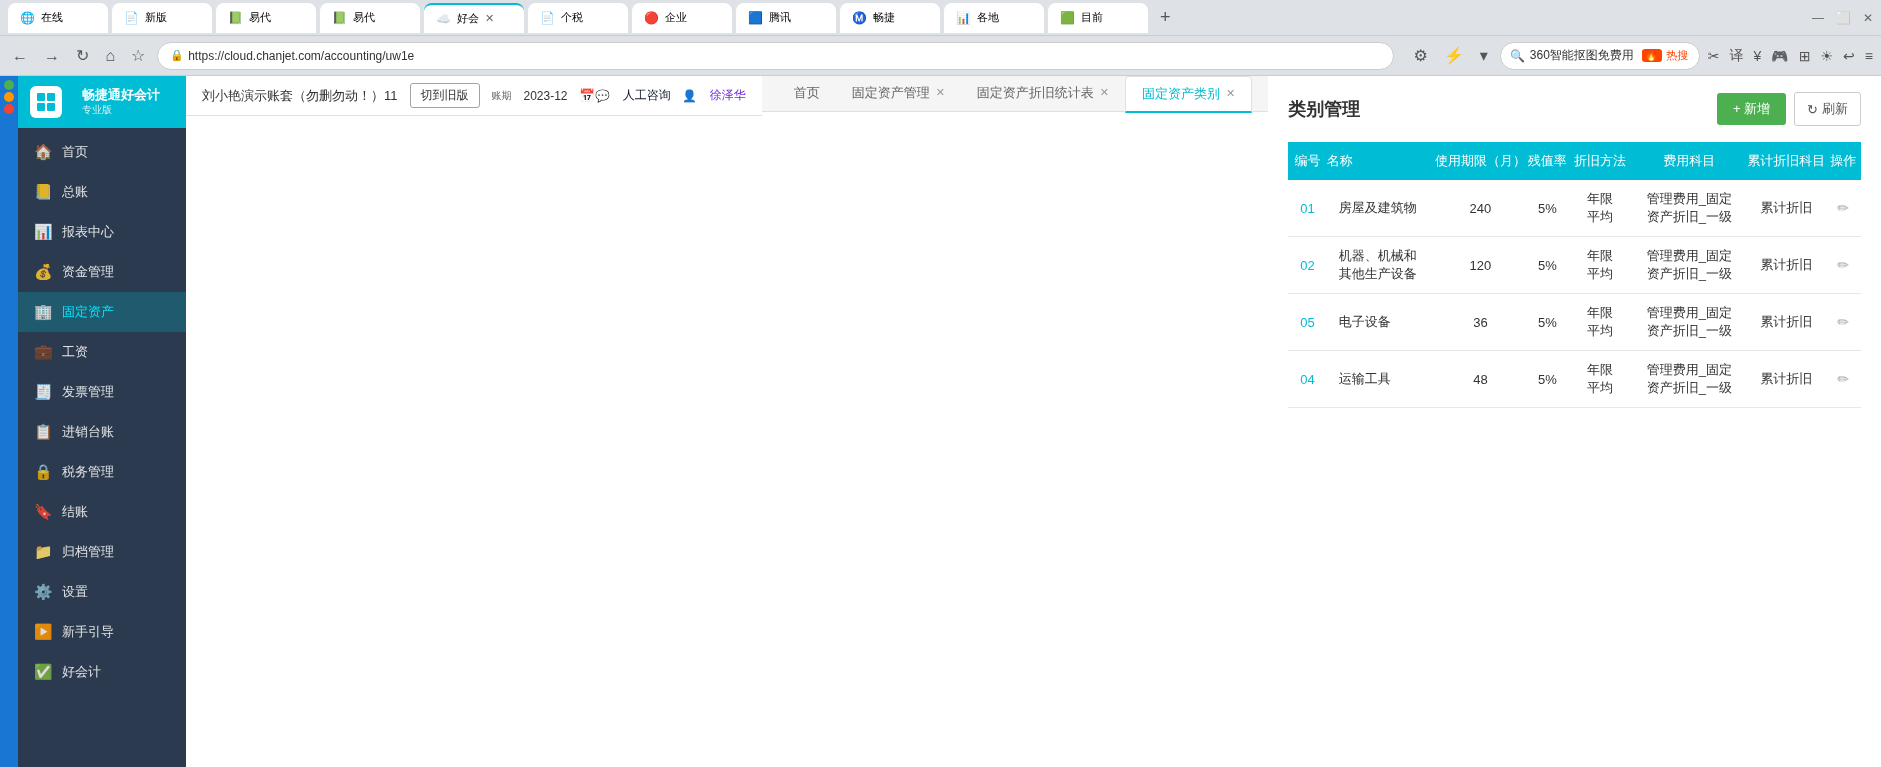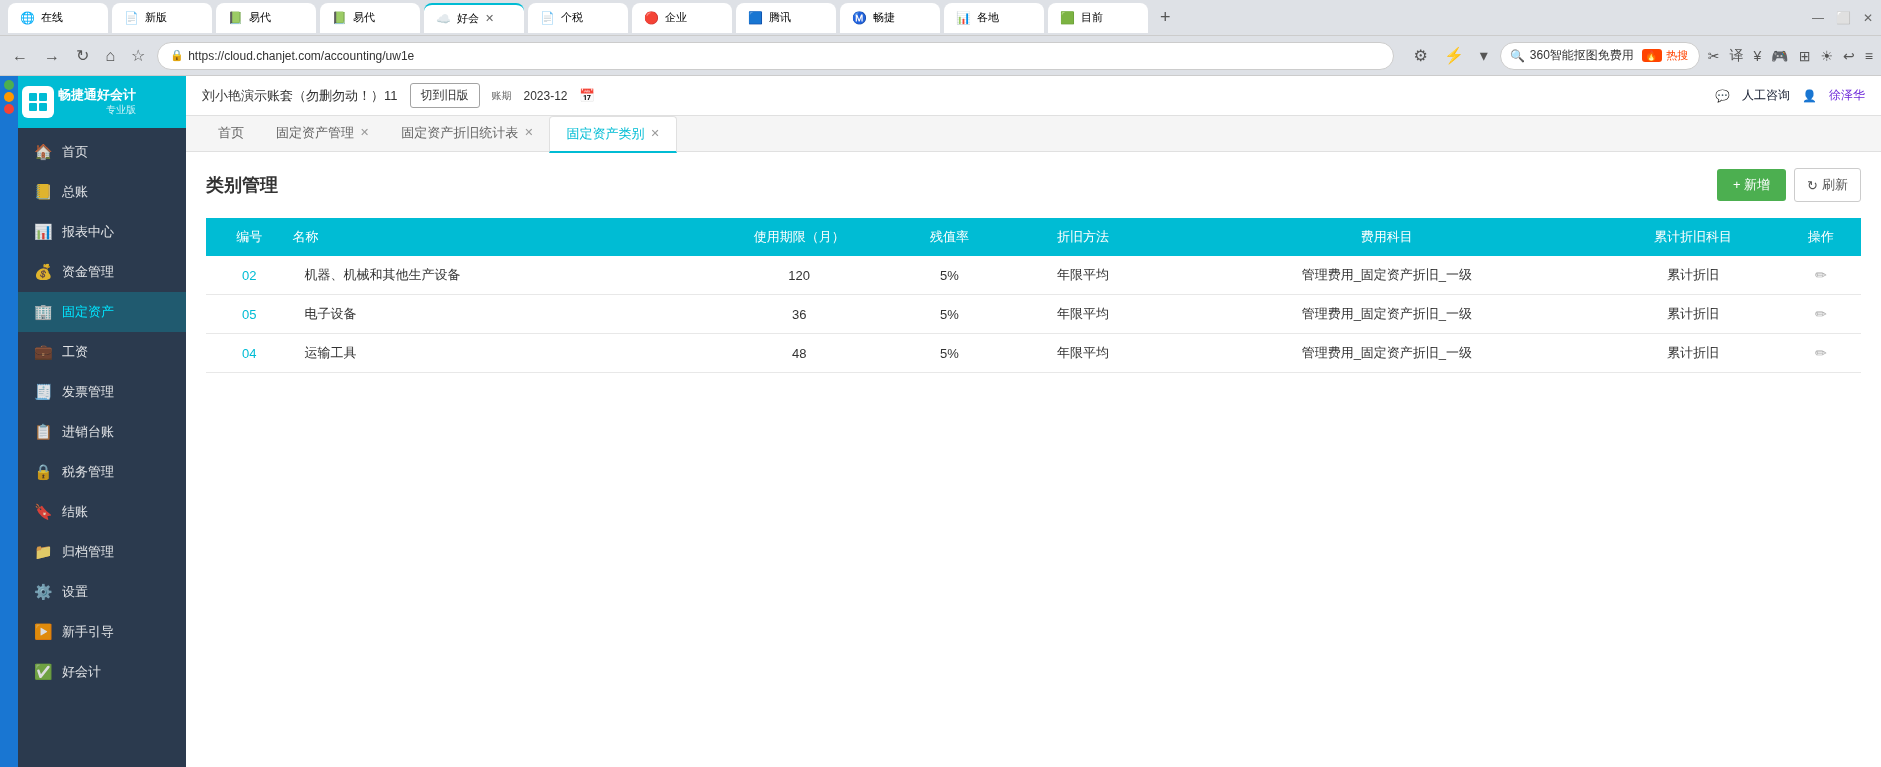--- a/index.html
+++ b/index.html
@@ -18,39 +18,39 @@
     .address-lock { color: #5a9; margin-right: 4px; font-size: 11px; }
     .address-right { display: flex; align-items: center; gap: 8px; margin-left: 8px; }
     .search-box { background: #fff; border: 1px solid #ccc; border-radius: 20px; height: 28px; display: flex; align-items: center; padding: 0 10px; font-size: 12px; color: #333; gap: 4px; min-width: 200px; }
     .toolbar-icons { display: flex; align-items: center; gap: 10px; color: #555; font-size: 14px; }
 
     
     .app-layout { display: flex; height: calc(767px - 76px); }
 
     
     .sidebar { width: 168px; background: #2b3a4e; color: #fff; display: flex; flex-direction: column; height: 100%; flex-shrink: 0; }
-    .sidebar-header { background: #00bcd4; padding: 10px 4px; display: flex; align-items: center; gap: 4px; text-align: right; }
+    .sidebar-header { background: #00bcd4; padding: 10px 12px; display: flex; align-items: center; gap: 20px; }
     .sidebar-logo { width: 32px; height: 32px; background: #fff; border-radius: 6px; display: flex; align-items: center; justify-content: center; }
     .sidebar-logo svg { width: 24px; height: 24px; }
     .sidebar-title { font-size: 13px; font-weight: bold; color: #fff; line-height: 1.3; }
     .sidebar-subtitle { font-size: 10px; color: rgba(255,255,255,0.8); }
     .sidebar-nav { flex: 1; overflow-y: auto; padding: 4px 0; }
     .sidebar-item { display: flex; align-items: center; gap: 10px; padding: 11px 16px; cursor: pointer; color: rgba(255,255,255,0.85); font-size: 13px; transition: background 0.15s; }
     .sidebar-item.active { background: rgba(0,188,212,0.25); color: #00e5ff; }
     .sidebar-item .icon { font-size: 15px; width: 18px; text-align: center; }
 
     
     .left-accent { width: 18px; background: #1976d2; display: flex; flex-direction: column; align-items: center; padding: 4px 0; gap: 2px; }
     .accent-dot { width: 10px; height: 10px; border-radius: 50%; background: rgba(255,255,255,0.3); }
     .accent-dot.green { background: #4caf50; }
     .accent-dot.orange { background: #ff9800; }
     .accent-dot.red { background: #f44336; }
 
     
-    .main-content { flex: 1; background: #fff; display: flex; flex-direction: column; overflow: hidden; }
+    .main-content { flex: 1; background: #fff; display: flex; flex-direction: row; overflow: hidden; }
 
     
     .top-bar { background: #fff; border-bottom: 1px solid #e0e0e0; padding: 0 16px; height: 40px; display: flex; align-items: center; justify-content: space-between; }
     .top-bar-left { display: flex; align-items: center; gap: 12px; font-size: 13px; color: #333; }
     .account-name { color: #333; font-weight: 500; }
     .period-label { color: #666; font-size: 10px; }
     .period-value { color: #333; font-size: 12px; }
     .top-bar-right { display: flex; align-items: center; gap: 12px; font-size: 12px; color: #666; }
     .btn-switch { border: 1px solid #a3a3a3; background: #fff; padding: 3px 10px; border-radius: 3px; cursor: pointer; font-size: 12px; color: #333; }
 
@@ -315,20 +315,30 @@
             <th>使用期限（月）</th>
             <th>残值率</th>
             <th>折旧方法</th>
             <th>费用科目</th>
             <th>累计折旧科目</th>
             <th>操作</th>
           </tr>
         </thead>
         <tbody>
           <tr>
+            <td class="code-col">01</td>
+            <td class="name-col">房屋及建筑物</td>
+            <td>240</td>
+            <td>5%</td>
+            <td>年限平均</td>
+            <td>管理费用_固定资产折旧_一级</td>
+            <td>累计折旧</td>
+            <td><span class="edit-icon">✏</span></td>
+          </tr>
+          <tr>
             <td class="code-col">02</td>
             <td class="name-col">机器、机械和其他生产设备</td>
             <td>120</td>
             <td>5%</td>
             <td>年限平均</td>
             <td>管理费用_固定资产折旧_一级</td>
             <td>累计折旧</td>
             <td><span class="edit-icon">✏</span></td>
           </tr>
           <tr>

